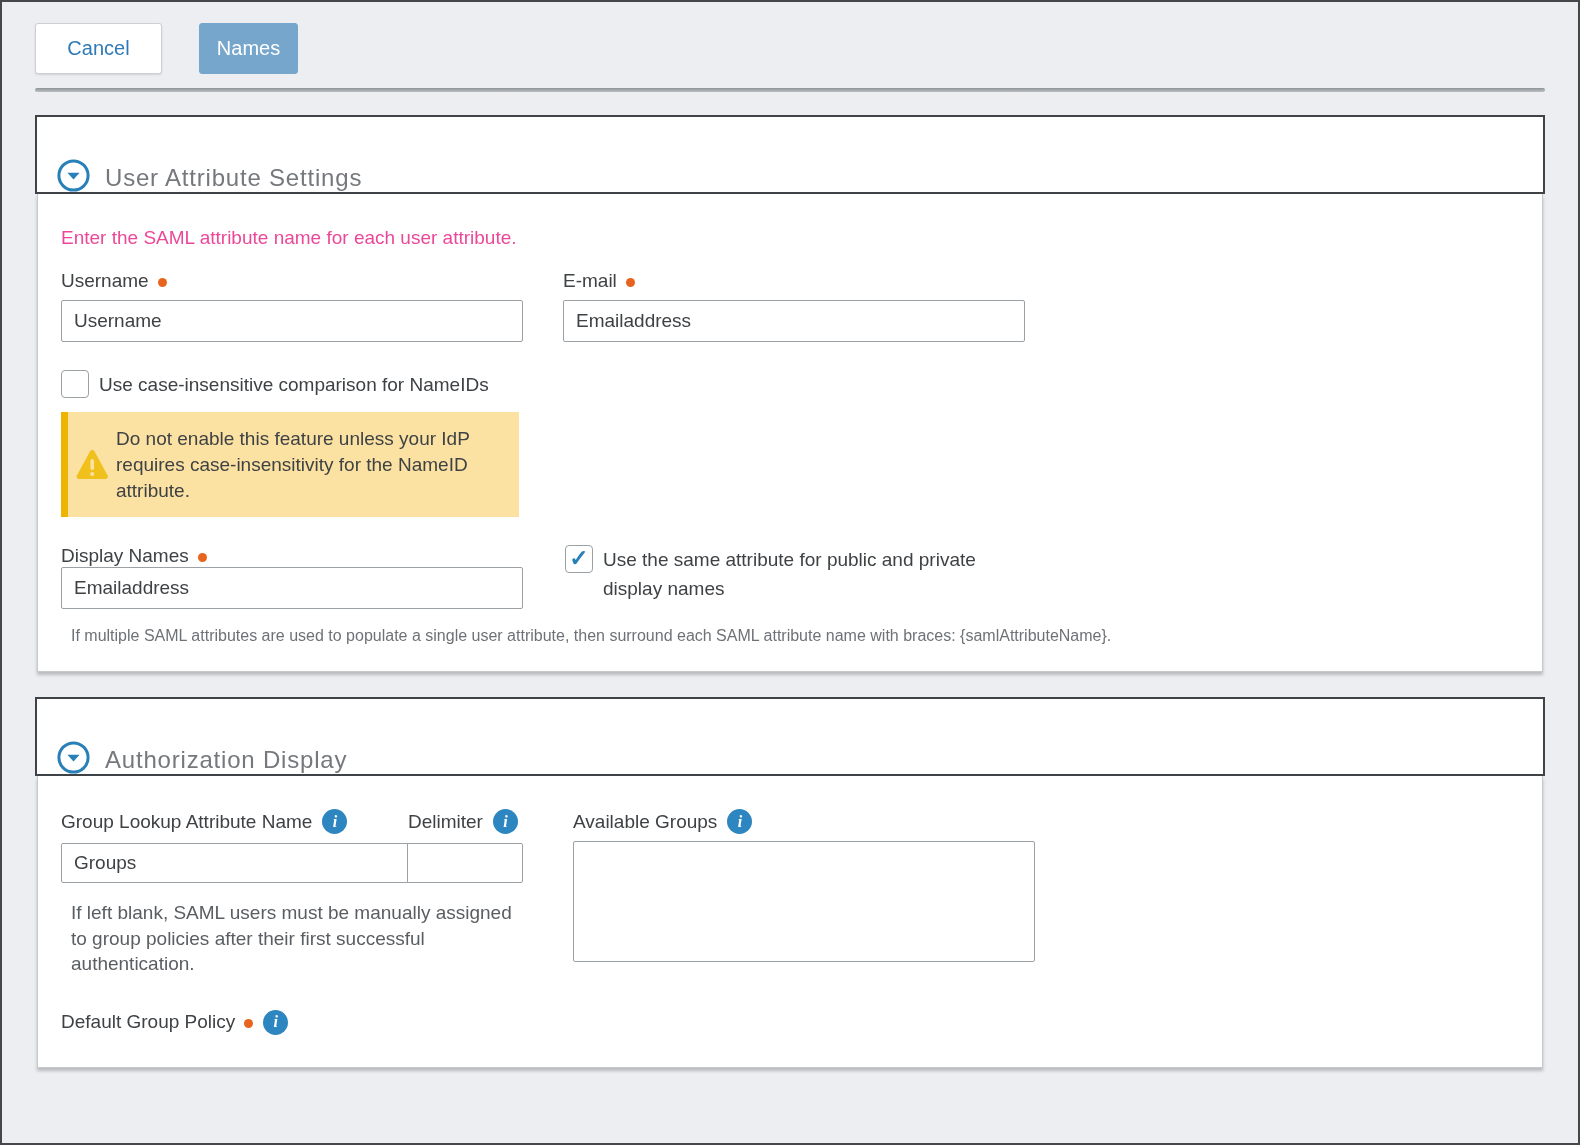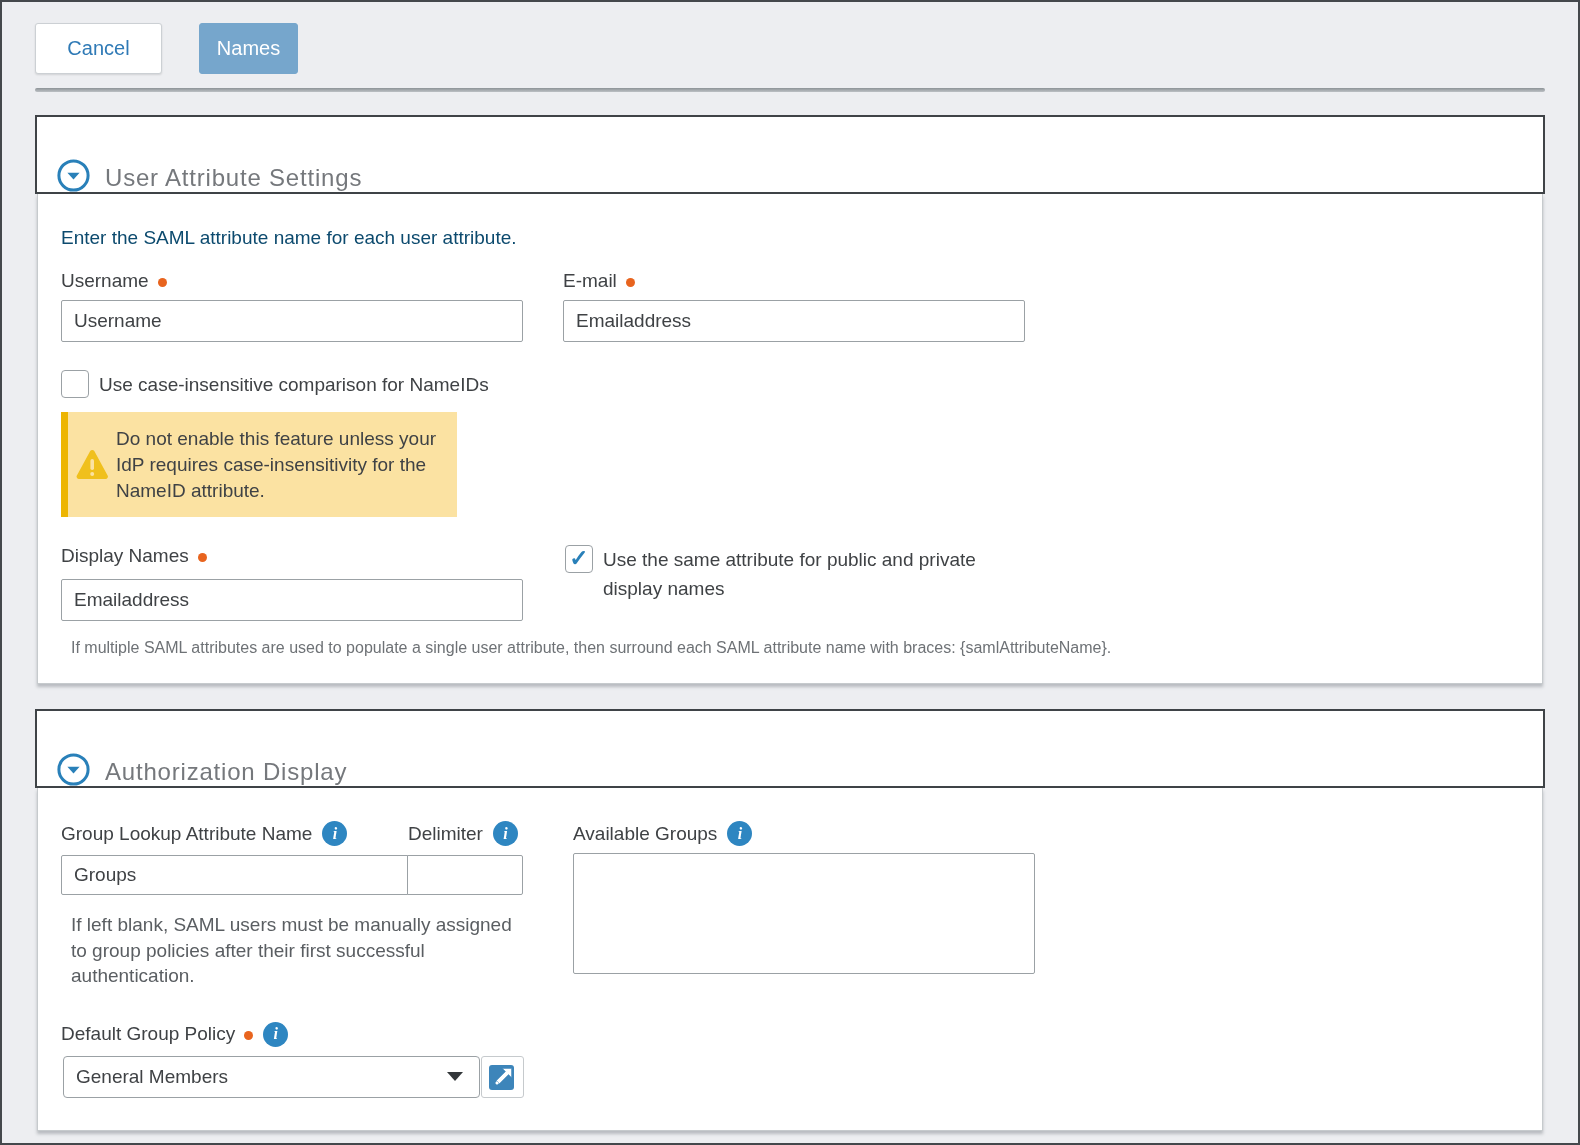--- a/index.html
+++ b/index.html
@@ -44,21 +44,21 @@
     font-size: 24px; color: #75787c; letter-spacing: 0.8px; font-weight: 400;
   }
   .chevron-circle { width: 33px; height: 33px; flex: 0 0 auto; }
   .panel-body {
     background: #ffffff; border: 1px solid #c6cacd; border-top: none;
     margin: 0 2px; box-shadow: 0 3px 3px rgba(120,126,132,0.45);
     padding: 20px 25px 26px 21px;
   }
 
   
-  .intro { font-size: 19px; color: #0c4a6e; margin: 13px 0 0 2px; }
+  .intro { font-size: 19px; color: #ec4899; margin: 13px 0 0 2px; }
   .field-label {
     font-size: 19px; color: #3f4245; display: flex; align-items: center;
   }
   .req-dot {
     width: 9px; height: 9px; border-radius: 50%;
     background: #e8641e; display: inline-block; margin-left: 9px; margin-top: 2px;
   }
   .text-input {
     height: 42px; border: 1px solid #9ba1a5; border-radius: 2px;
     font-size: 19px; color: #3f4245; padding: 0 12px; background: #fff;
@@ -79,21 +79,21 @@
   }
   .checkbox .check {
     display: none; color: #2980b9; font-size: 23px; font-weight: bold;
     line-height: 1; margin-top: -2px;
   }
   .checkbox.checked .check { display: block; }
   .checkbox-label { font-size: 19px; color: #3f4245; margin-left: 10px; line-height: 29px; }
 
   
   .warning {
-    width: 396px; background: #fbe2a2; border-left: 7px solid #edb501;
+    width: 458px; background: #fbe2a2; border-left: 7px solid #edb501;
     margin: 13px 0 0 2px; display: flex; align-items: center;
     padding: 14px 14px 14px 0; min-height: 97px;
   }
   .warning-icon-wrap { width: 48px; display: flex; justify-content: center; flex: 0 0 auto; }
   .warning-text { font-size: 19px; line-height: 1.36; color: #3f4245; }
 
   .hint { font-size: 16px; color: #6e7276; margin: 18px 0 0 12px; }
 
   
   .info-icon {
@@ -185,21 +185,21 @@
           <path d="M16.2 2.1 a2.4 2.4 0 0 1 4.1 0 L33.6 26.4 a2.4 2.4 0 0 1 -2.1 3.6 L5 30 a2.4 2.4 0 0 1 -2.1 -3.6 Z" fill="#f0c01d"></path>
           <rect x="16.4" y="10" width="3.6" height="11" rx="1.8" fill="#fbe2a2"></rect>
           <circle cx="18.2" cy="25" r="2" fill="#fbe2a2"></circle>
         </svg>
       </div>
       <div class="warning-text">Do not enable this feature unless your IdP requires case-insensitivity for the NameID attribute.</div>
     </div>
 
     <div class="row" style="margin-top: 28px;">
       <div class="col-left">
-        <div class="field-label" style="margin-bottom: 12px;">
+        <div class="field-label" style="">
           <span>Display Names</span>
           <span class="req-dot"></span>
         </div>
         <input class="text-input" type="text" value="Emailaddress" style="">
       </div>
       <div class="col-right" style="width: 452px;">
         <div class="checkbox-row">
           <div class="checkbox checked">
             <span class="check">✓</span>
           </div>
@@ -237,34 +237,20 @@
           <input class="text-input groups" type="text" value="Groups" style="">
           <input class="text-input delim" type="text" value="" style="">
         </div>
         <p class="left-hint">If left blank, SAML users must be manually assigned to group policies after their first successful authentication.</p>
 
         <div class="field-label" style="margin-top: 34px;">
           <span>Default Group Policy</span>
           <span class="req-dot"></span>
           <span class="info-icon">i</span>
         </div>
-        <div class="select-row">
-          <div class="select-box">
-            <span class="select-value">General Members</span>
-            <span class="select-caret"></span>
-          </div>
-          <div class="link-btn">
-            <svg width="29" height="29" viewBox="0 0 29 29">
-              <rect x="1" y="3" width="25" height="25" rx="3" fill="#3d85ba"></rect>
-              <path d="M9 21 L21 9" stroke="#ffffff" stroke-width="3" stroke-linecap="round"></path>
-              <path d="M13.5 7.5 L23 7.5 L23 17" stroke="#ffffff" stroke-width="0" fill="none"></path>
-              <path d="M14.5 6.5 L23.5 6.5 L23.5 15.5 L20.5 12.5 L11.5 21.5 L8.5 18.5 L17.5 9.5 Z" fill="#ffffff" stroke="#3d85ba" stroke-width="0.5"></path>
-            </svg>
-          </div>
-        </div>
       </div>
 
       <div style="margin-left: 49px; flex: 0 0 auto;">
         <div class="auth-label-row">
           <span class="field-label">Available Groups</span>
           <span class="info-icon">i</span>
         </div>
         <textarea class="available-box" value="" style=""></textarea>
       </div>
     </div>

